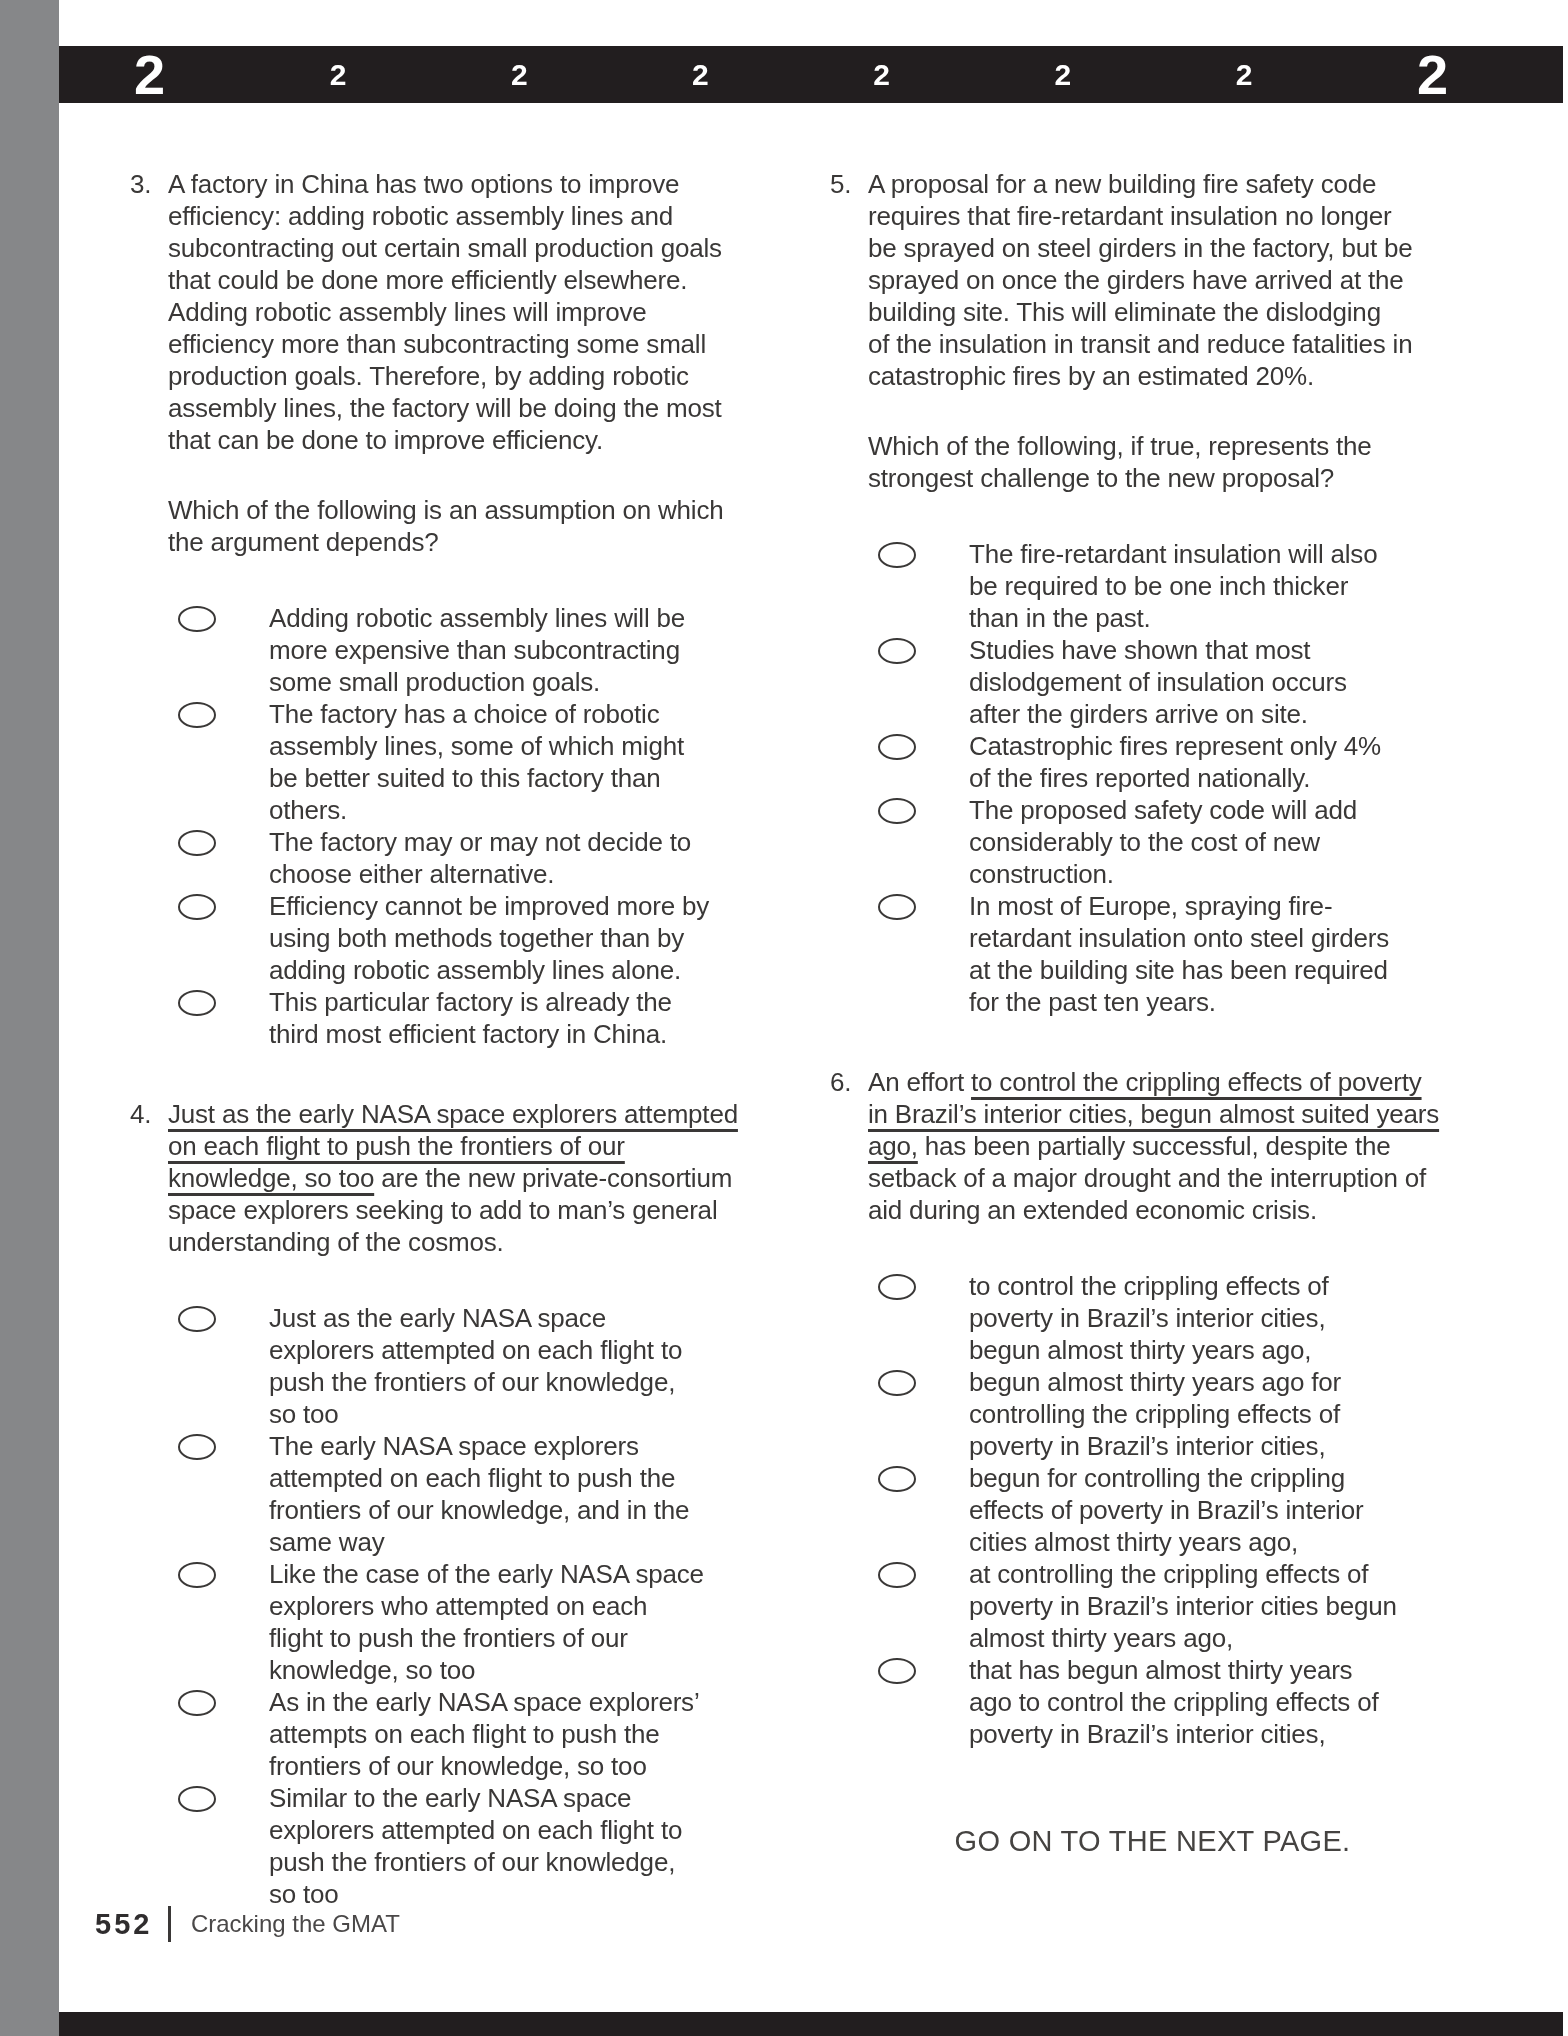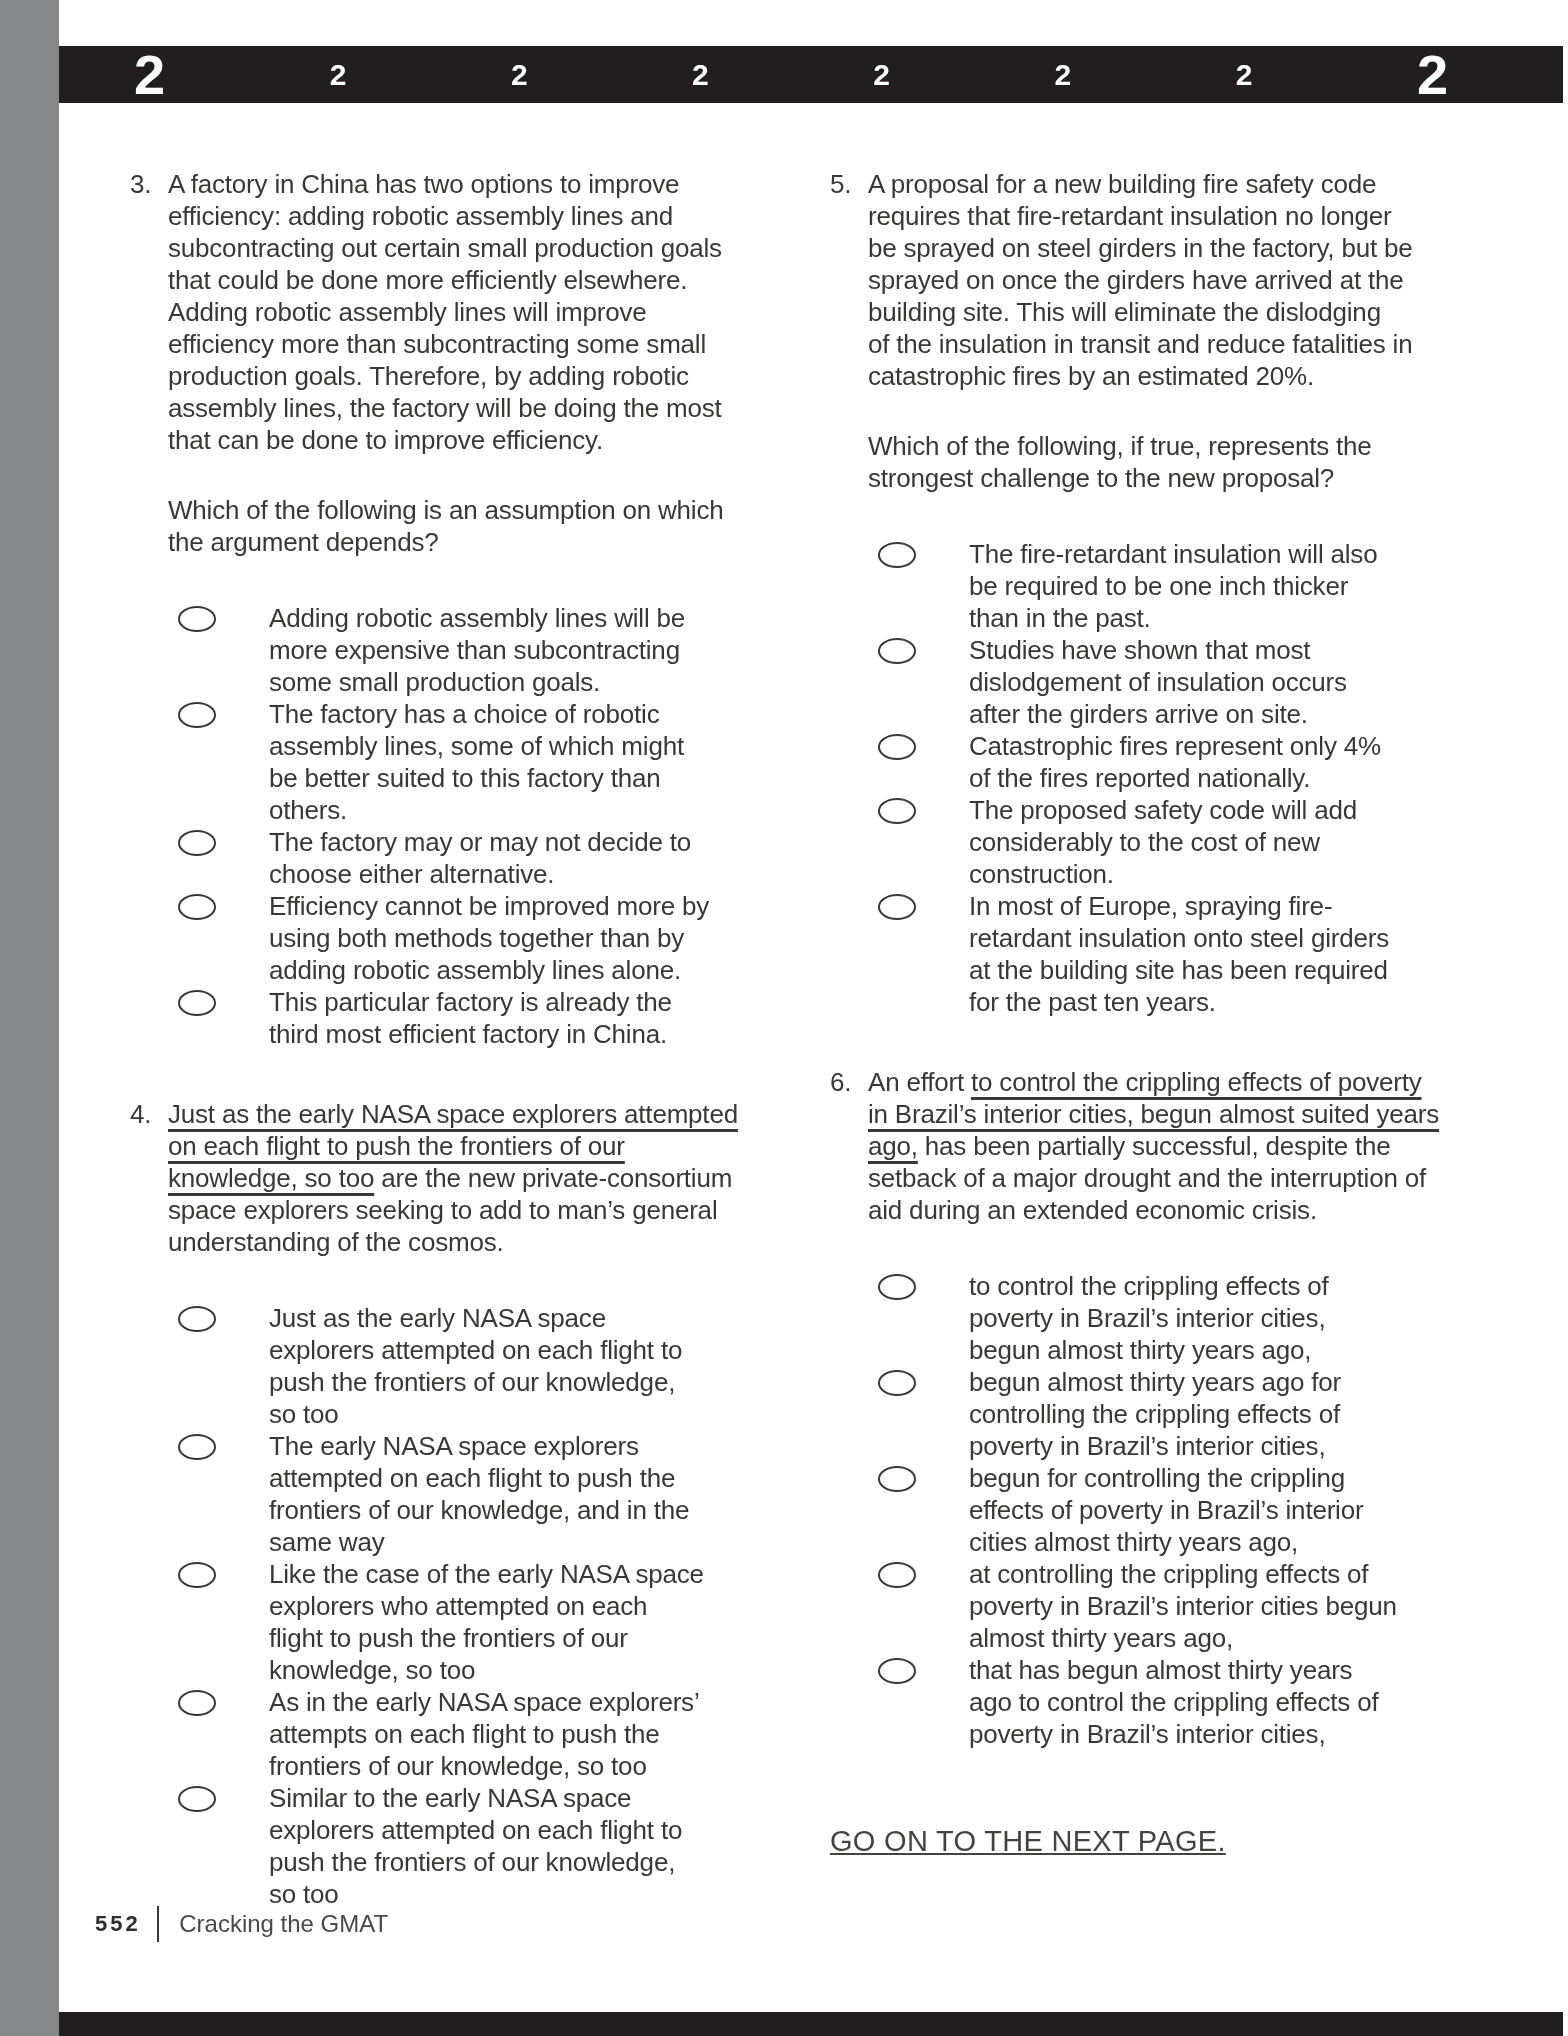--- a/index.html
+++ b/index.html
@@ -22,23 +22,23 @@
   .qnum{flex:none;width:38px;}
   .qbody{flex:1;min-width:0;}
   .stem{white-space:pre-line;}
   .u{text-decoration:underline;text-decoration-thickness:2.5px;text-underline-offset:6px;}
   .prompt{white-space:pre-line;margin-top:38px;}
   .options{margin-top:44px;}
   .option{display:flex;align-items:flex-start;gap:34px;}
   .bubble{flex:none;width:34px;height:22px;border:2.5px solid #3a3837;border-radius:50%;
     margin:4px 0 0 10px;background:#ffffff;}
   .opt-text{margin-left:19px;white-space:pre-line;}
-  .go-on{text-align:left;margin-top:75px;font-size:29px;letter-spacing:0.3px;color:#454341;text-decoration:underline;}
+  .go-on{text-align:center;margin-top:75px;font-size:29px;letter-spacing:0.3px;color:#454341;}
   .footer{position:absolute;left:95px;top:1906px;display:flex;align-items:center;}
-  .page-num{font-weight:bold;font-size:22px;letter-spacing:3px;color:#2f2d2e;}
+  .page-num{font-weight:bold;font-size:29px;letter-spacing:3px;color:#2f2d2e;}
   .footer-divider{width:2.5px;height:36px;background:#3a3837;margin:0 20px 0 16px;}
   .book-title{font-size:24px;color:#4a4848;letter-spacing:0;}
 </style>
 </head>
 <body>
 
 <div class="page">
 
   <div class="side-strip"></div>
 

